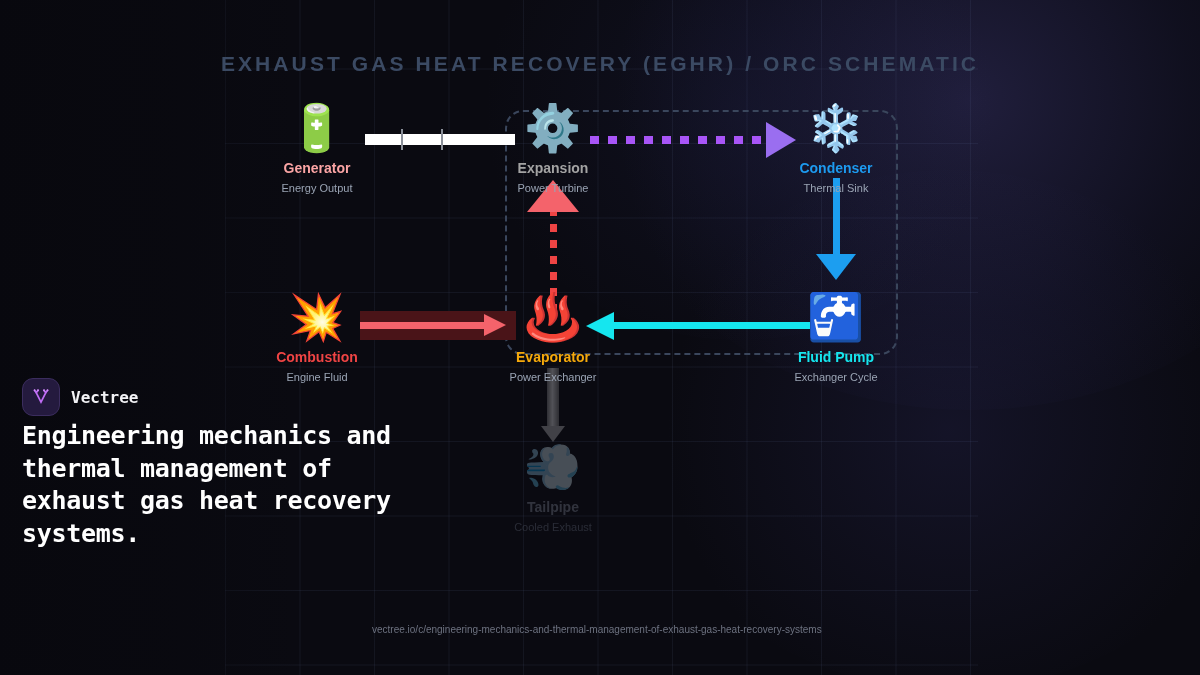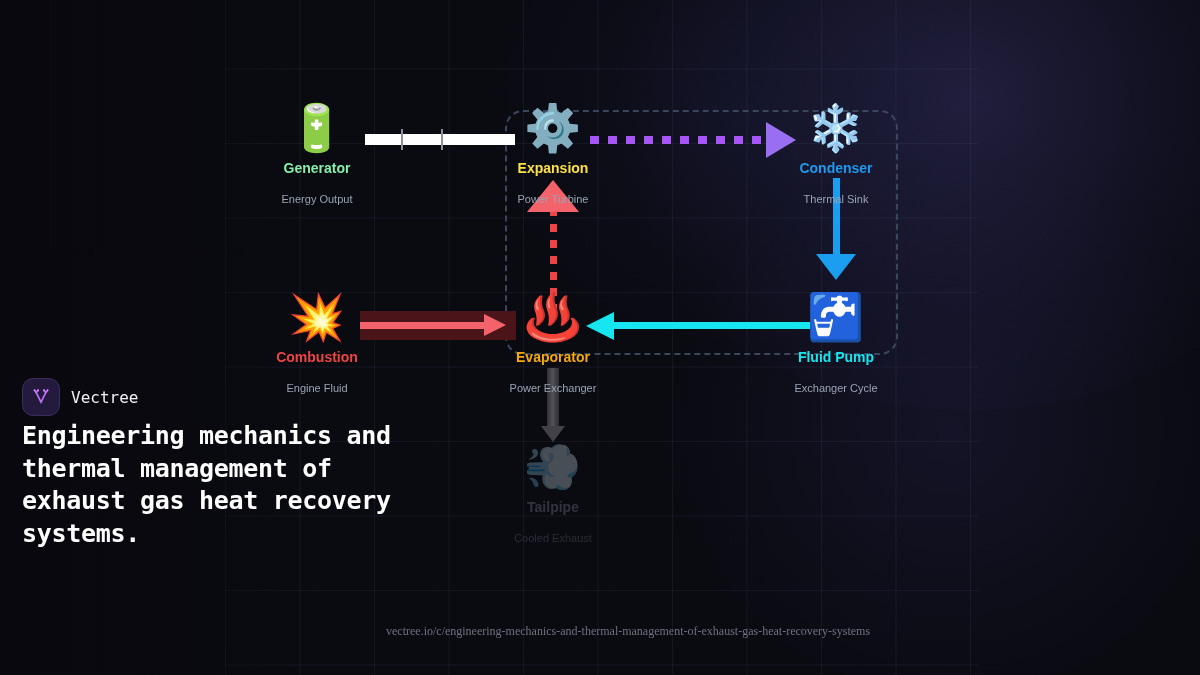--- a/index.html
+++ b/index.html
@@ -46,21 +46,21 @@
   #orc-loop-watermark{
     position:absolute;left:505px;top:196px;width:393px;
     text-align:center;font-size:52px;font-weight:bold;letter-spacing:2px;
     color:#1b2231;white-space:nowrap;
   }
 
   
   .node{position:absolute;width:150px;margin-left:-75px;text-align:center;}
   .node .glyph{height:60px;line-height:60px;font-size:46px;display:block;}
   .node .nlabel{font-size:14px;font-weight:bold;line-height:16px;margin-top:2px;}
-  .node .nsub{font-size:11px;color:#9aa4b4;line-height:14px;margin-top:16px;}
+  .node .nsub{font-size:11px;color:#9aa4b4;line-height:14px;margin-top:5px;}
   .node.dim{opacity:.30;}
   .node.dim .nlabel{color:#8b93a4;}
   .node.dim .nsub{color:#70788a;}
 
   
   .conn{position:absolute;}
   
   #link-elec{left:365px;top:134px;width:150px;height:11px;background:#ffffff;}
   .elec-tick{position:absolute;top:-5px;width:2px;height:21px;background:#8a8f99;}
   
@@ -95,38 +95,39 @@
   #link-exhaust .eline{position:absolute;left:3px;top:0;width:12px;height:62px;
     background:linear-gradient(to right,#4e4e52,#8d8d92 45%,#4a4a4e);}
   #link-exhaust .earrow{position:absolute;left:-3px;top:58px;width:0;height:0;
     border-left:12px solid transparent;border-right:12px solid transparent;border-top:16px solid #6e6e74;}
 
   
   #brand-row{position:absolute;left:22px;top:378px;display:flex;align-items:center;gap:11px;}
   #brand-logo{width:36px;height:36px;border-radius:11px;
     background:#241a3e;border:1px solid #3b2d5e;position:relative;
     display:flex;align-items:center;justify-content:center;}
-  #brand-name{font-family:"DejaVu Sans Mono", monospace;font-size:16px;font-weight:normal;color:#f2f2f5;}
+  #brand-name{font-family:"DejaVu Sans Mono", monospace;font-size:16px;font-weight:bold;color:#f2f2f5;}
   #caption{position:absolute;left:22px;top:420px;width:380px;
     font-family:"DejaVu Sans Mono", monospace;font-size:25px;font-weight:bold;
     line-height:32.5px;color:#ffffff;letter-spacing:-0.3px;}
-  #footer-url{position:absolute;left:386px;top:624px;
-    font-family:Liberation Serif, serif;font-size:12px;color:#6d7280;white-space:nowrap;}
+  #footer-url{position:absolute;left:372px;top:624px;
+    font-family:Liberation Sans, sans-serif;font-size:10px;color:#6d7280;white-space:nowrap;}
 </style>
 </head>
 <body>
 
 <div id="stage">
 
   <div class="bg-glow glow-a"></div>
   <div class="bg-glow glow-b"></div>
   <div class="bg-glow glow-c"></div>
   <div class="grid"></div>
   <div class="vignette"></div>
 
+  <div id="diagram-title">EXHAUST GAS HEAT RECOVERY (EGHR) / ORC SCHEMATIC</div>
 
   <div id="orc-loop-box"></div>
 
   <div class="conn" id="link-elec">
     <div class="elec-tick" style="left:36px"></div>
     <div class="elec-tick" style="left:76px"></div>
   </div>
 
   <div class="conn" id="link-heat-in">
     <div class="hline"></div>
@@ -153,27 +154,27 @@
     <div class="parrow"></div>
   </div>
 
   <div class="conn" id="link-exhaust">
     <div class="eline"></div>
     <div class="earrow"></div>
   </div>
 
   <div class="node" id="node-generator" style="left:317px;top:98px">
     <span class="glyph">🔋</span>
-    <div class="nlabel" style="color:#86efac">Generator</div>
+    <div class="nlabel" style="color:#fca5a5">Generator</div>
     <div class="nsub">Energy Output</div>
   </div>
 
   <div class="node" id="node-expansion" style="left:553px;top:98px">
     <span class="glyph">⚙️</span>
-    <div class="nlabel" style="color:#fde047">Expansion</div>
+    <div class="nlabel" style="color:#a3a3a3">Expansion</div>
     <div class="nsub">Power Turbine</div>
   </div>
 
   <div class="node" id="node-condenser" style="left:836px;top:98px">
     <span class="glyph">❄️</span>
     <div class="nlabel" style="color:#1d9bf0">Condenser</div>
     <div class="nsub">Thermal Sink</div>
   </div>
 
   <div class="node" id="node-combustion" style="left:317px;top:287px">

